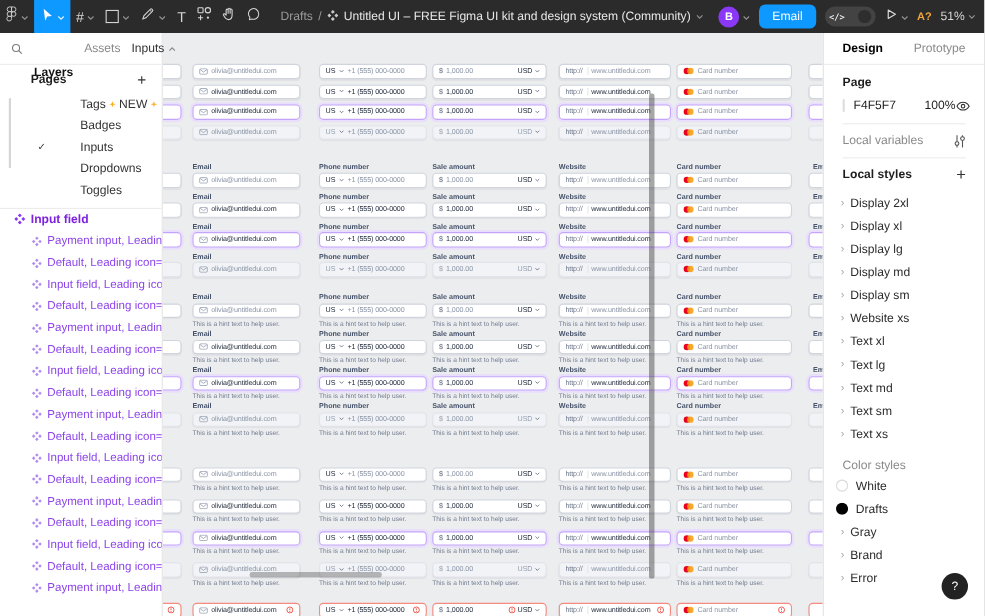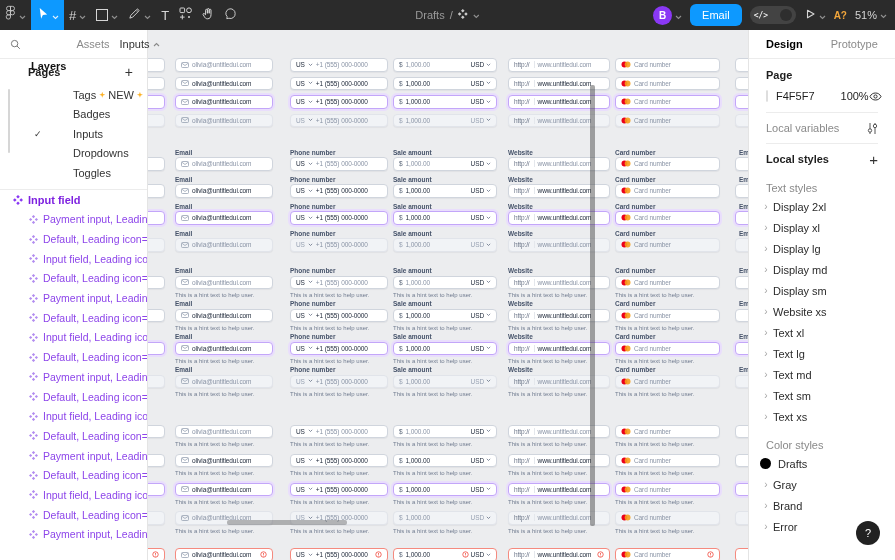--- a/index.html
+++ b/index.html
@@ -170,20 +170,21 @@
             </svg></span>
       </div>
     </div>
 
     <div id="title">
       <span class="dim">Drafts</span>
       <span class="dim">/</span>
       <span><svg width="10" height="10" viewBox="0 0 10 10">
             <path fill="#c9c9c9" d="M5 0l1.8 1.8L5 3.6 3.2 1.8zM8.2 3.2L10 5 8.2 6.8 6.4 5zM5 6.4l1.8 1.8L5 10 3.2 8.2zM1.8 3.2L3.6 5 1.8 6.8 0 5z"></path>
           </svg></span>
+      <span class="name">Untitled UI – FREE Figma UI kit and design system (Community)</span>
       <span><svg width="7" height="5">
             <path d="M1 1l2.5 2.5L6 1" stroke="#909090" fill="none" stroke-width="1.1"></path>
           </svg></span>
     </div>
 
     <div id="tb-right">
       <span style="display:flex;align-items:center;gap:3px;">
         <span class="avatar">B</span>
         <span><svg width="7" height="5">
               <path d="M1 1l2.5 2.5L6 1" stroke="#909090" fill="none" stroke-width="1.1"></path>
@@ -1356,21 +1357,20 @@
           </svg>
         </span>
     </div>
     <div class="rp-sec">
         <div class="rp-divider" style="margin-top:0;"></div>
       </div>
     <div class="rp-row">
       <span class="bold">Local styles</span>
       <span class="right-ic">+</span>
     </div>
-    <div class="styles-subhead">Text styles</div>
     <div id="text-styles-list">
         <div class="style-row">
           <span class="chev">›</span>
           <span class="sname">Display 2xl</span>
         </div>
         <div class="style-row">
           <span class="chev">›</span>
           <span class="sname">Display xl</span>
         </div>
         <div class="style-row">
@@ -1405,20 +1405,24 @@
           <span class="chev">›</span>
           <span class="sname">Text sm</span>
         </div>
         <div class="style-row">
           <span class="chev">›</span>
           <span class="sname">Text xs</span>
         </div>
       </div>
     <div class="styles-subhead" style="padding-top:12px;">Color styles</div>
     <div id="color-styles-list">
+        <div class="color-row">
+          <span class="swatch-circle" style="background: rgb(255, 255, 255);"></span>
+          <span class="cname">White</span>
+        </div>
         <div class="color-row">
           <span class="swatch-circle" style="background: rgb(0, 0, 0);"></span>
           <span class="cname">Drafts</span>
         </div>
         <div class="color-row">
           <span class="chev">›</span>
           <span class="cname">Gray</span>
         </div>
         <div class="color-row">
           <span class="chev">›</span>

